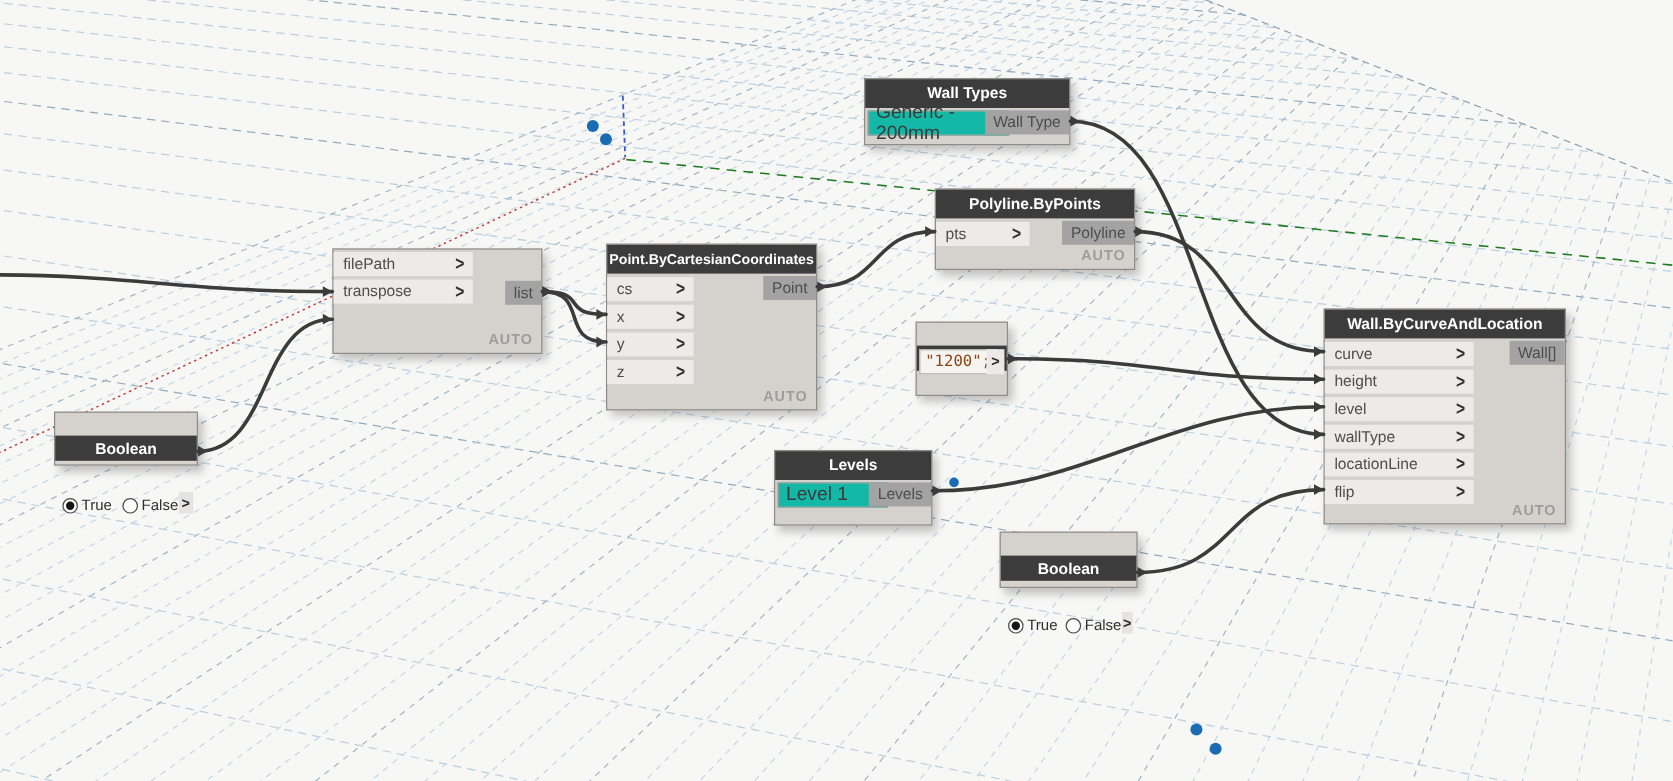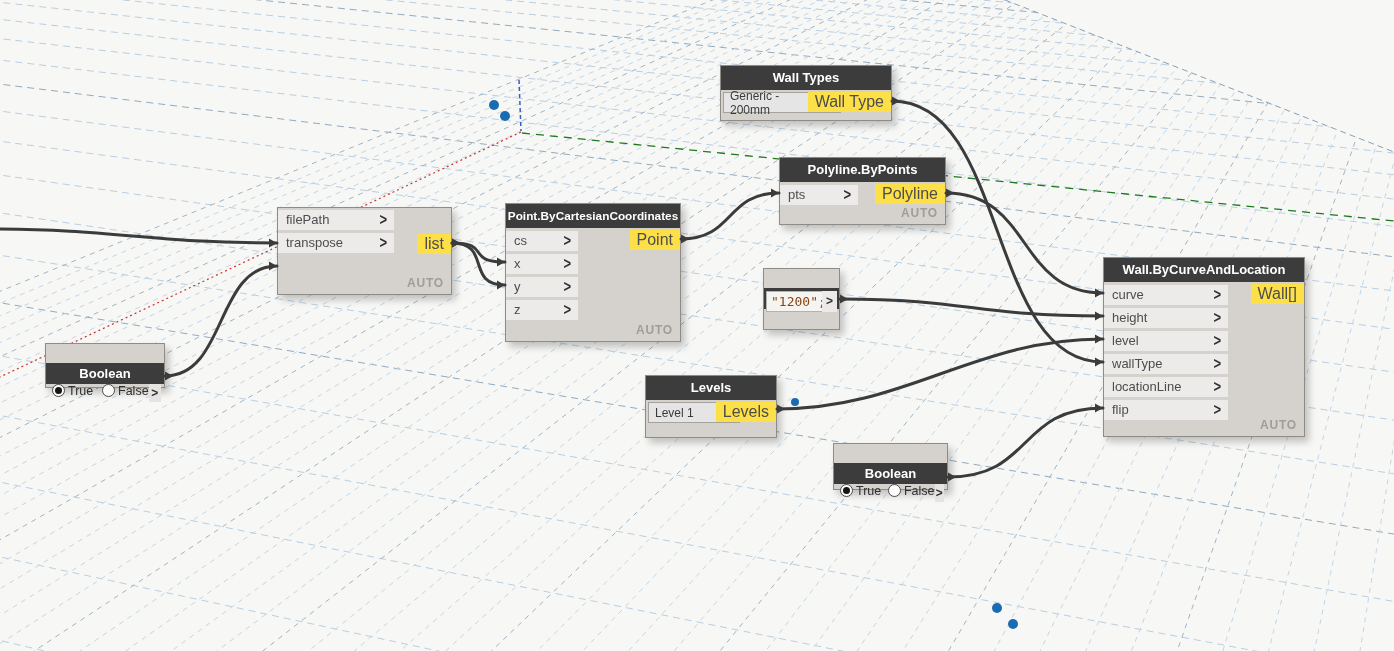--- a/index.html
+++ b/index.html
@@ -9,28 +9,28 @@
   .node{position:absolute;background:#d5d2ce;border:1px solid #8f8c88;box-sizing:border-box;
         box-shadow:4px 5px 7px rgba(0,0,0,.22);}
   .hd{background:#3c3c3c;color:#fff;font-weight:bold;font-size:13px;height:24px;line-height:24px;
       text-align:center;white-space:nowrap;overflow:hidden;}
   .hd.sm{height:21px;line-height:21px;margin-top:19px;}
   .hd.tight span{font-size:11.8px;}
   .inrow{background:#edebe9;height:20px;line-height:20px;margin:3px 0 0 0;display:flex;
          justify-content:space-between;padding:0 7px 0 8px;font-size:13px;color:#4d4d4d;box-sizing:border-box;}
   .inrow:first-of-type{margin-top:2px;}
   .chev{font-weight:bold;color:#2f2f2f;transform:scaleY(1.25);}
-  .outrow{position:absolute;right:0;background:#fde047;height:20px;line-height:20px;
-          padding:0 7px;font-size:16px;color:#4d4d4d;}
+  .outrow{position:absolute;right:0;background:#a3a3a3;height:20px;line-height:20px;
+          padding:0 7px;font-size:13px;color:#4d4d4d;}
   .auto{position:absolute;right:7px;bottom:4px;font-size:12px;font-weight:bold;color:#9f9d9a;letter-spacing:.8px;}
-  .dd{position:absolute;background:#e5e5e5;border:1px solid #a5a29e;height:19px;display:flex;
-      align-items:center;justify-content:space-between;padding:0 6px;font-size:12px;color:#3a3a3a;box-sizing:content-box;}
+  .dd{position:absolute;background:#14b8a6;border:1px solid #a5a29e;height:19px;display:flex;
+      align-items:center;justify-content:space-between;padding:0 6px;font-size:16px;color:#3a3a3a;box-sizing:content-box;}
   .caret{width:0;height:0;border-left:4px solid transparent;border-right:4px solid transparent;
          border-top:5px solid #7a7a7a;margin-left:6px;}
-  .bool-row{display:flex;align-items:flex-start;height:24px;padding:0 3px 0 6px;font-size:12.5px;color:#2f2f2f;}
+  .bool-row{display:flex;align-items:flex-end;height:24px;padding:0 3px 0 6px;font-size:12.5px;color:#2f2f2f;margin-top:20px;}
   .radio{width:11px;height:11px;border:1px solid #4a4a4a;border-radius:50%;background:#fdfdfd;
          margin-right:3px;position:relative;flex:none;}
   .radio.sel::after{content:'';position:absolute;left:2px;top:2px;right:2px;bottom:2px;background:#151515;border-radius:50%;}
   .bool-gap{width:12px;}
   .bool-out{margin-left:auto;background:#e6e4e2;width:17px;height:18px;line-height:18px;text-align:center;
             font-size:12px;font-weight:bold;color:#2f2f2f;}
   .codebox{position:absolute;left:2px;top:22px;background:#f5f4f1;border:1px solid #b5b2ae;height:19px;
            line-height:19px;padding:0 4px;font-family:"DejaVu Sans Mono",monospace;font-size:13px;color:#8b4513;}
   .codeout{position:absolute;right:2px;top:22px;background:#eceae8;width:15px;height:21px;line-height:21px;
            text-align:center;font-size:12px;font-weight:bold;color:#2f2f2f;}

